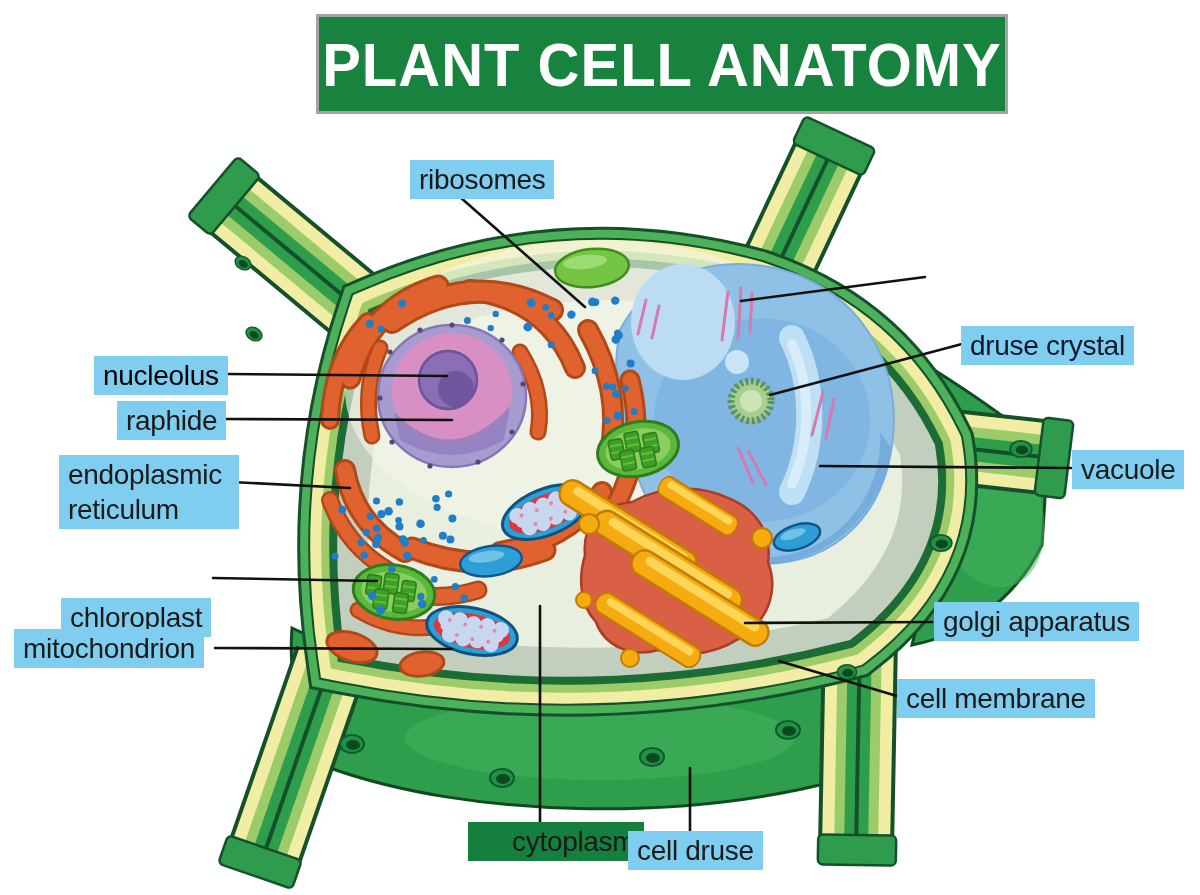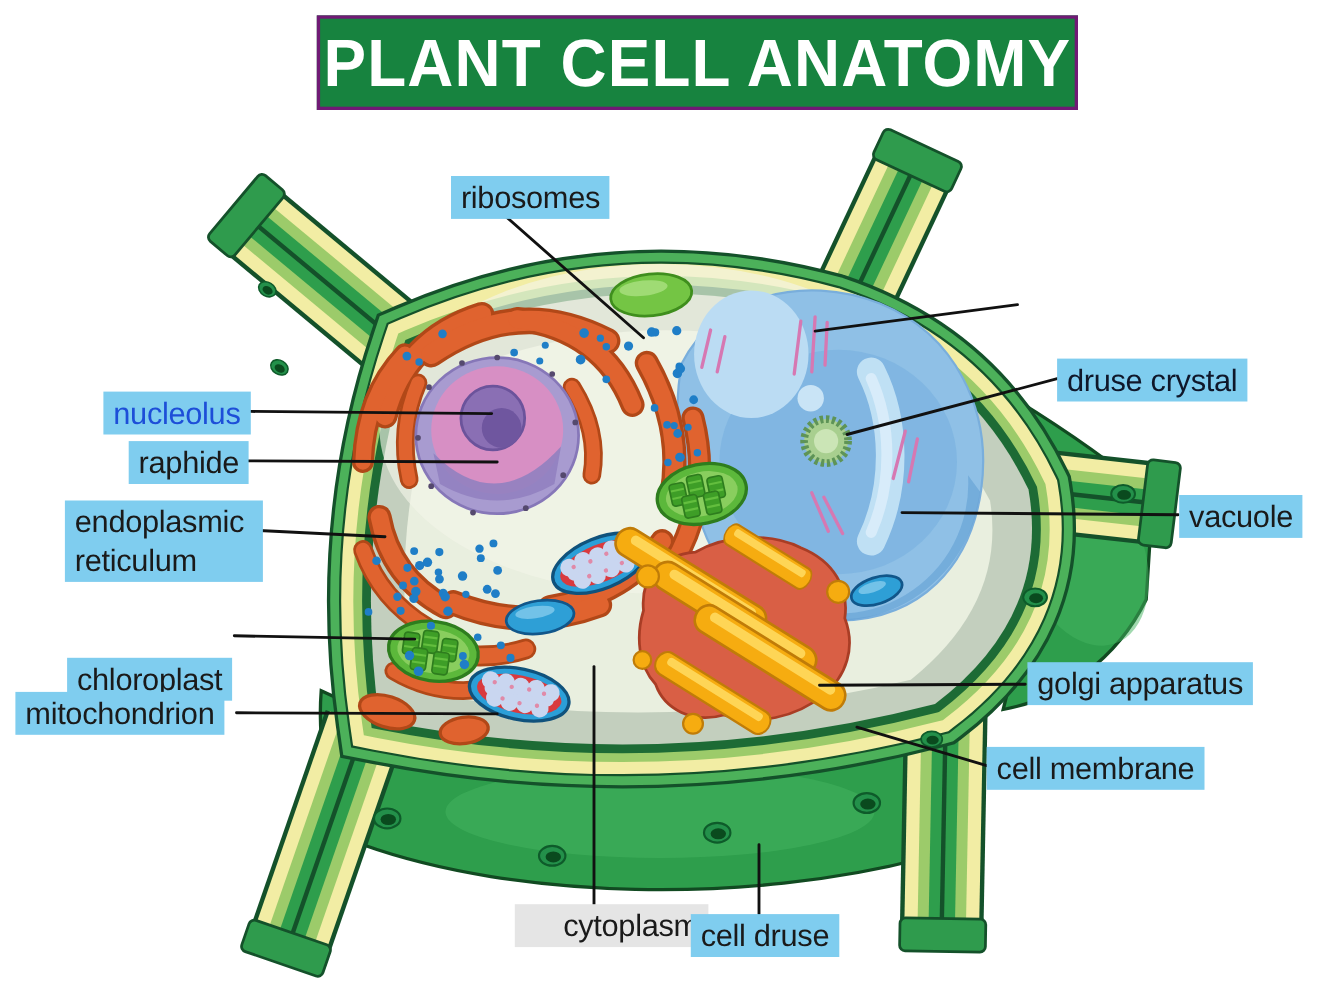--- a/index.html
+++ b/index.html
@@ -1,19 +1,19 @@
 <!DOCTYPE html>
 <html><head>
 <meta charset="utf-8">
 <style>
   html,body{margin:0;padding:0;background:#fff;}
   #stage{position:relative;width:1200px;height:895px;background:#ffffff;overflow:hidden;
          font-family:"Liberation Sans", sans-serif;}
-  #banner{position:absolute;left:288px;top:14px;width:692px;height:86px;
-          background:#17833F;border:3px solid #701a75;box-sizing:border-box;
+  #banner{position:absolute;left:316px;top:14px;width:692px;height:100px;
+          background:#17833F;border:3px solid #a3a3a3;box-sizing:border-box;
           display:flex;align-items:center;justify-content:center;}
   #banner .t{color:#fff;font-size:58px;font-weight:800;letter-spacing:1px;
              font-family:"Liberation Sans", sans-serif;transform:scaleY(1.05);}
   svg{position:absolute;left:0;top:0;}
   .label{position:absolute;background:#7FCDEF;color:#1A1A1A;font-size:28px;
          line-height:1.25;padding:2px 9px;white-space:nowrap;letter-spacing:-0.3px;}
   .label.wrap{white-space:normal;width:162px;}
 </style>
 </head>
 <body>
@@ -356,22 +356,22 @@
     </g>
   </svg>
 
   <div id="banner" style="background: rgb(23, 131, 63);">
     <div class="t">PLANT CELL ANATOMY</div>
   </div>
 
   <div class="label" style="left: 410px; top: 160px; background: rgb(127, 205, 239); color: rgb(26, 26, 26);">ribosomes</div>
   <div class="label" style="left: 961px; top: 326px; background: rgb(127, 205, 239); color: #0f172a;">druse crystal</div>
   <div class="label" style="left: 1072px; top: 450px; background: rgb(127, 205, 239); color: rgb(26, 26, 26);">vacuole</div>
-  <div class="label" style="left: 94px; top: 356px; background: rgb(127, 205, 239); color: #1d4ed8;">nucleolus</div>
+  <div class="label" style="left: 94px; top: 356px; background: rgb(127, 205, 239); color: #000000;">nucleolus</div>
   <div class="label" style="left: 117px; top: 401px; background: rgb(127, 205, 239); color: rgb(26, 26, 26);">raphide</div>
   <div class="label wrap" style="left: 59px; top: 455px; background: rgb(127, 205, 239); color: rgb(26, 26, 26);">endoplasmic reticulum</div>
   <div class="label" style="left: 61px; top: 558px; background: rgb(127, 205, 239); color: rgb(26, 26, 26); margin-top: 40px;">chloroplast</div>
   <div class="label" style="left: 14px; top: 629px; background: rgb(127, 205, 239); color: rgb(26, 26, 26);">mitochondrion</div>
   <div class="label" style="left: 934px; top: 602px; background: rgb(127, 205, 239); color: rgb(26, 26, 26);">golgi apparatus</div>
   <div class="label" style="left: 897px; top: 679px; background: rgb(127, 205, 239); color: rgb(26, 26, 26);">cell membrane</div>
-  <div class="label" style="left: 468px; top: 822px; background: #e5e5e5; color: rgb(26, 26, 26); padding-left: 44px;">cytoplasm</div>
+  <div class="label" style="left: 468px; top: 822px; background: #15803d; color: rgb(26, 26, 26); padding-left: 44px;">cytoplasm</div>
   <div class="label" style="left: 628px; top: 831px; background: rgb(127, 205, 239); color: rgb(26, 26, 26);">cell druse</div>
 </div>
 
 </body></html>

